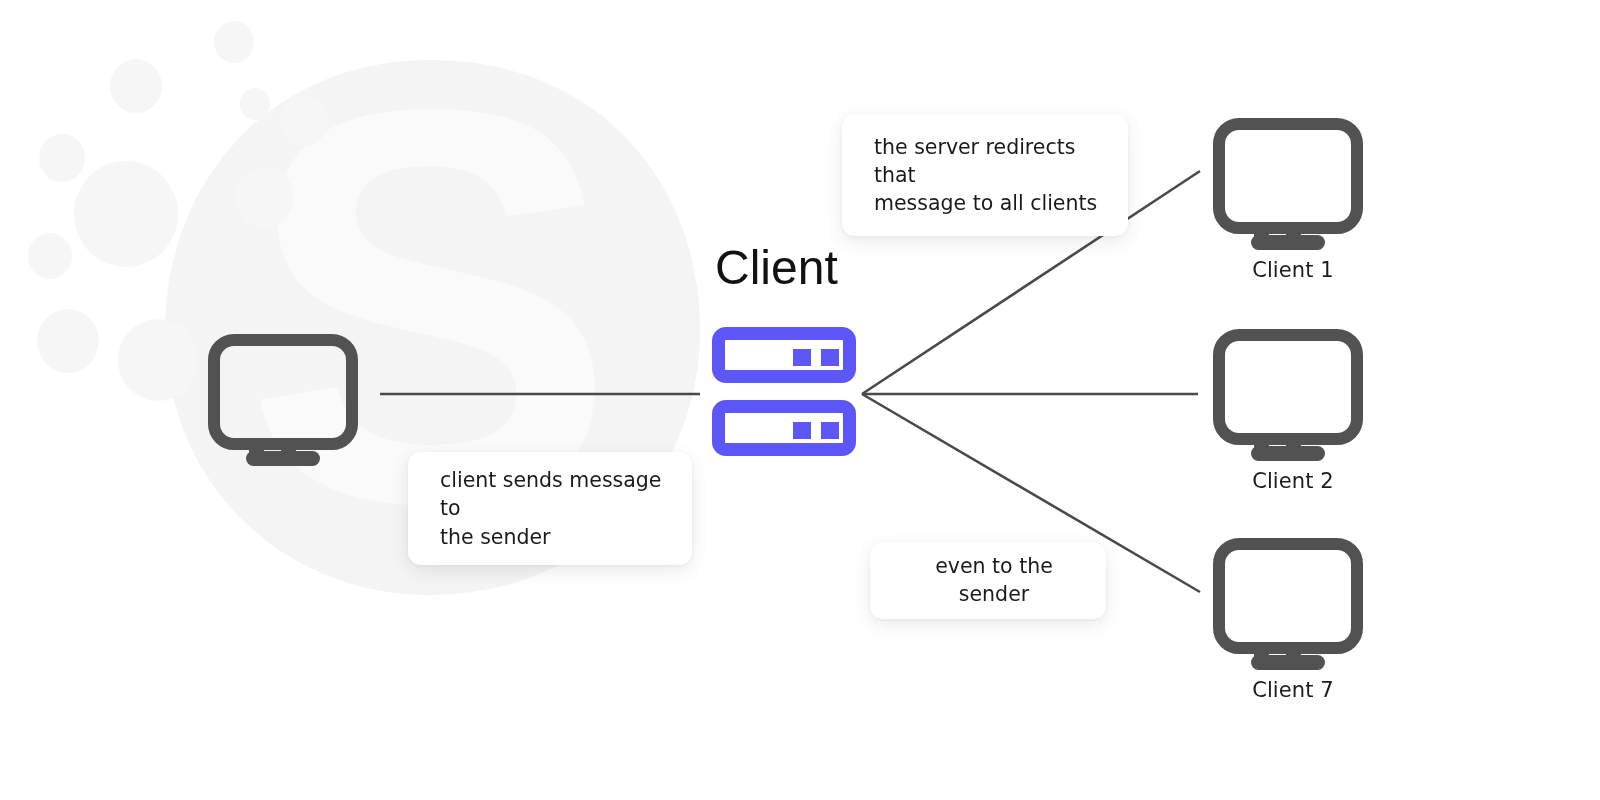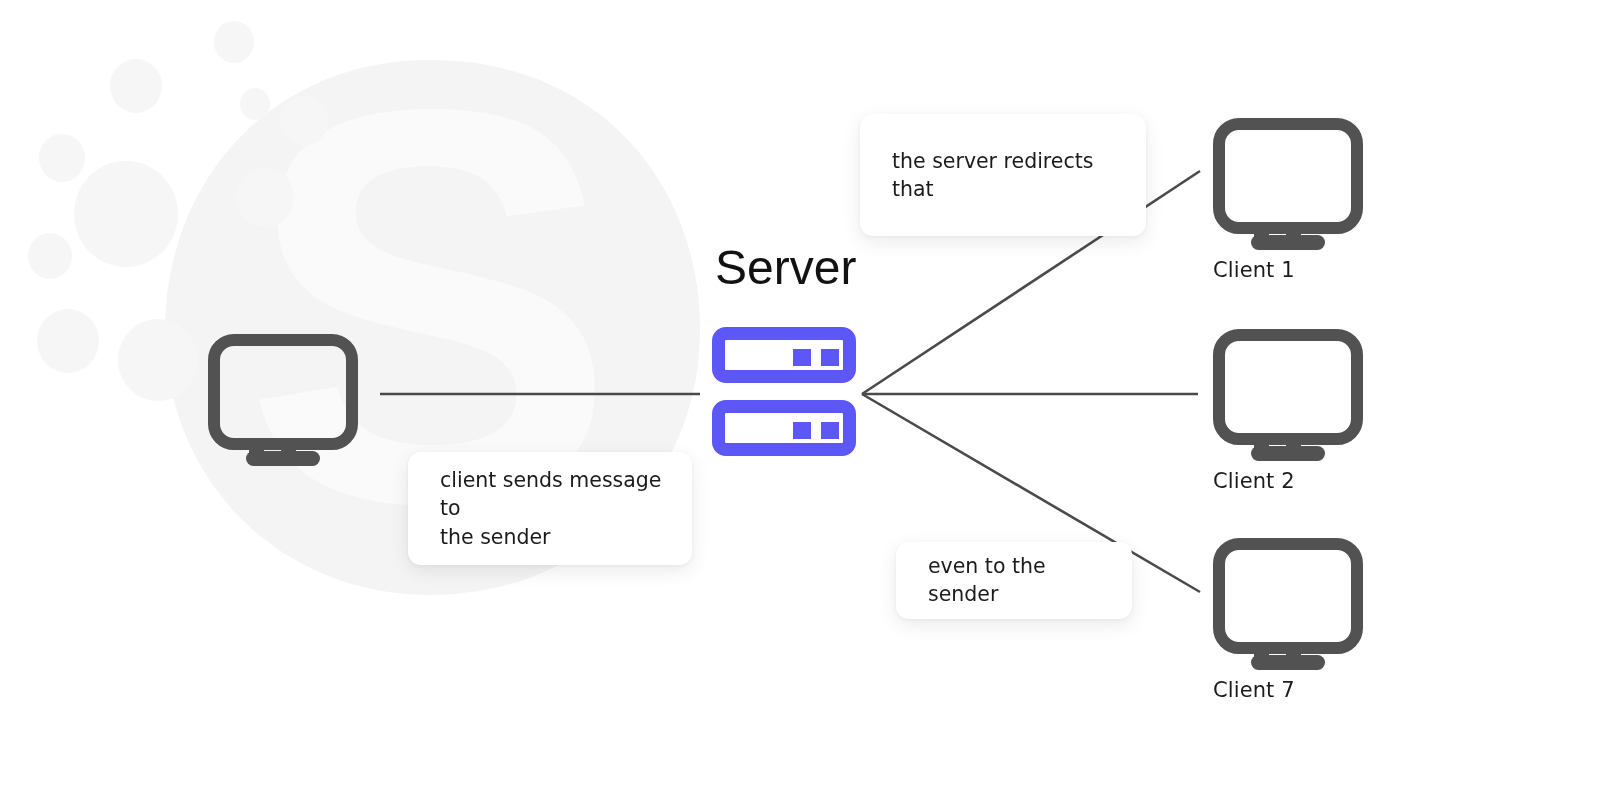--- a/index.html
+++ b/index.html
@@ -39,21 +39,21 @@
   .client-node {
     position: absolute;
     width: 160px;
     text-align: center;
   }
   .client-label {
     position: absolute;
     top: 140px;
     left: 0;
     width: 160px;
-    text-align: left;
+    text-align: center;
     font-size: 21px;
     color: #1c1c1c;
     font-family: "DejaVu Sans", sans-serif;
     letter-spacing: 0.1px;
   }
 
   
   #server-group {
     position: absolute;
     left: 712px;
@@ -101,33 +101,34 @@
                 0 1px 4px rgba(60, 60, 70, 0.06);
     color: #1b1b1b;
     font-size: 20.5px;
     line-height: 1.38;
     font-family: "DejaVu Sans", sans-serif;
     box-sizing: border-box;
     display: flex;
     align-items: center;
   }
   #callout-redirect {
-    left: 860px;  top: 114px;
+    left: 842px;  top: 114px;
     width: 286px; height: 122px;
     padding: 0 26px 0 32px;
   }
   #callout-send {
     left: 408px;  top: 452px;
     width: 284px; height: 113px;
     padding: 0 22px 0 32px;
   }
   #callout-sender {
-    left: 896px;  top: 542px;
+    left: 870px;  top: 542px;
     width: 236px; height: 77px;
     padding: 0 20px 1px 32px;
+    text-align: center;
   }
 </style>
 </head>
 <body>
 
 <div id="stage">
 
   <svg id="watermark" width="1600" height="800" viewBox="0 0 1600 800" aria-hidden="true">
     <defs>
       <clipPath id="blobClip">
@@ -170,21 +171,21 @@
   <div class="client-node" style="left:208px; top:334px;">
     <svg class="monitor" style="left:0; top:0;" width="150" height="132" viewBox="0 0 150 132">
       <rect x="6" y="6" width="138" height="104" rx="20" ry="20" fill="none" stroke="#525252" stroke-width="12"></rect>
       <rect x="41" y="108" width="15" height="21" fill="#525252"></rect>
       <rect x="73" y="108" width="15" height="21" fill="#525252"></rect>
       <rect x="38" y="117" width="74" height="15" rx="7.5" ry="7.5" fill="#525252"></rect>
     </svg>
   </div>
 
   <div id="server-group">
-    <div id="server-title">Server</div>
+    <div id="server-title">Client</div>
 
     <div class="server-rack" id="rack-top">
       <div class="rack-led led-a"></div>
       <div class="rack-led led-b"></div>
     </div>
 
     <div class="server-rack" id="rack-bottom">
       <div class="rack-led led-a"></div>
       <div class="rack-led led-b"></div>
     </div>
@@ -216,20 +217,21 @@
       <rect x="41" y="108" width="15" height="21" fill="#525252"></rect>
       <rect x="73" y="108" width="15" height="21" fill="#525252"></rect>
       <rect x="38" y="117" width="74" height="15" rx="7.5" ry="7.5" fill="#525252"></rect>
     </svg>
     <div class="client-label">Client 7</div>
   </div>
 
   <div class="callout" id="callout-redirect">
     <div>
       <span>the server redirects that</span><br>
+      <span>message to all clients</span>
     </div>
   </div>
 
   <div class="callout" id="callout-send">
     <div>
       <span>client sends message to</span><br>
       <span>the sender</span>
     </div>
   </div>
 

